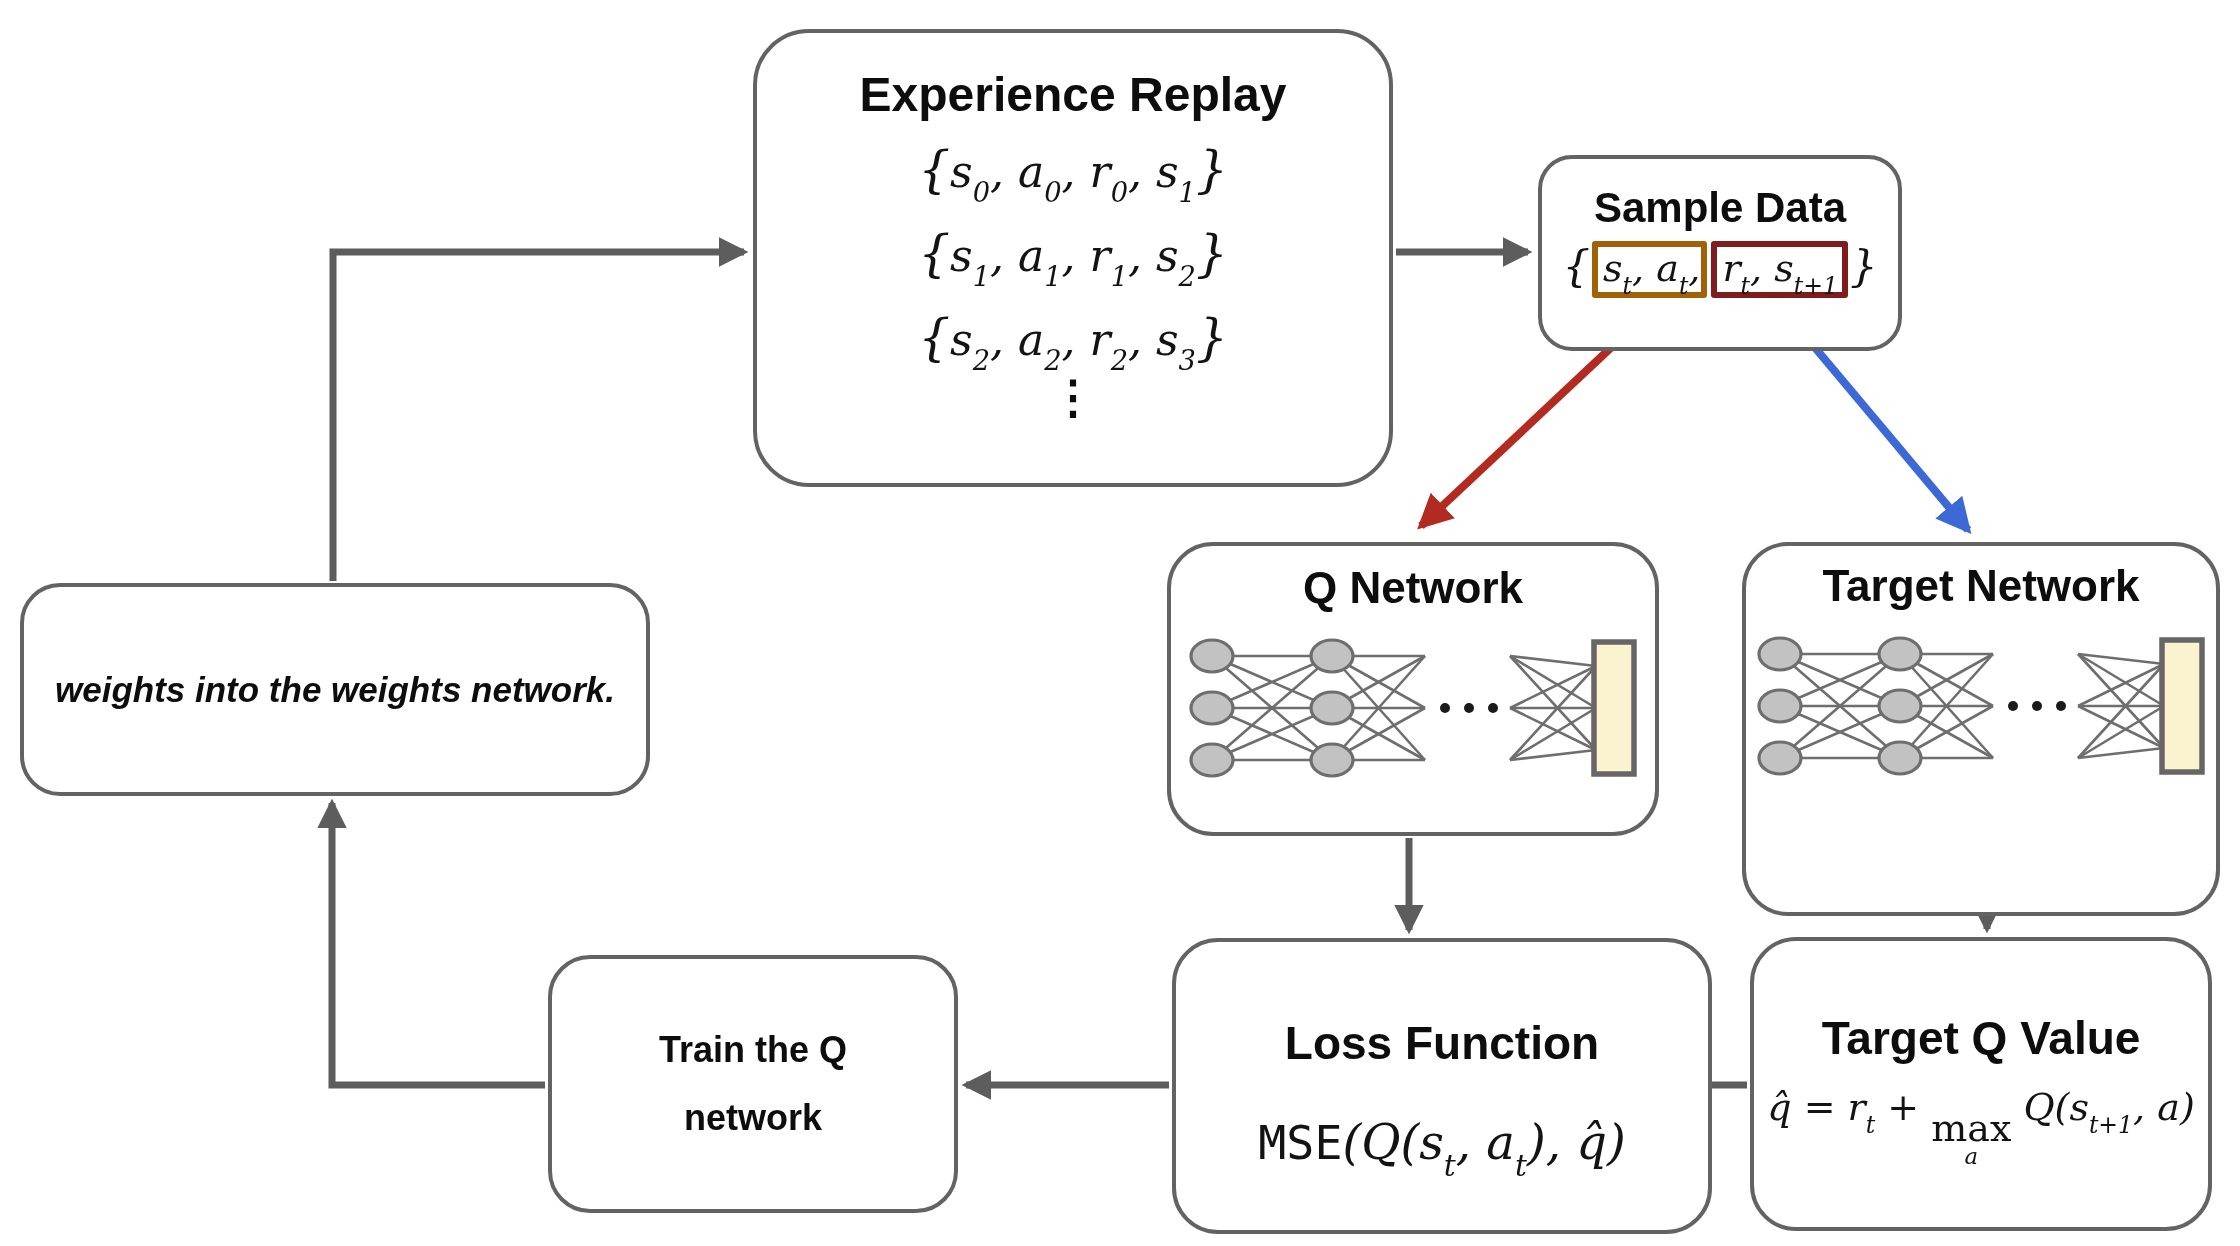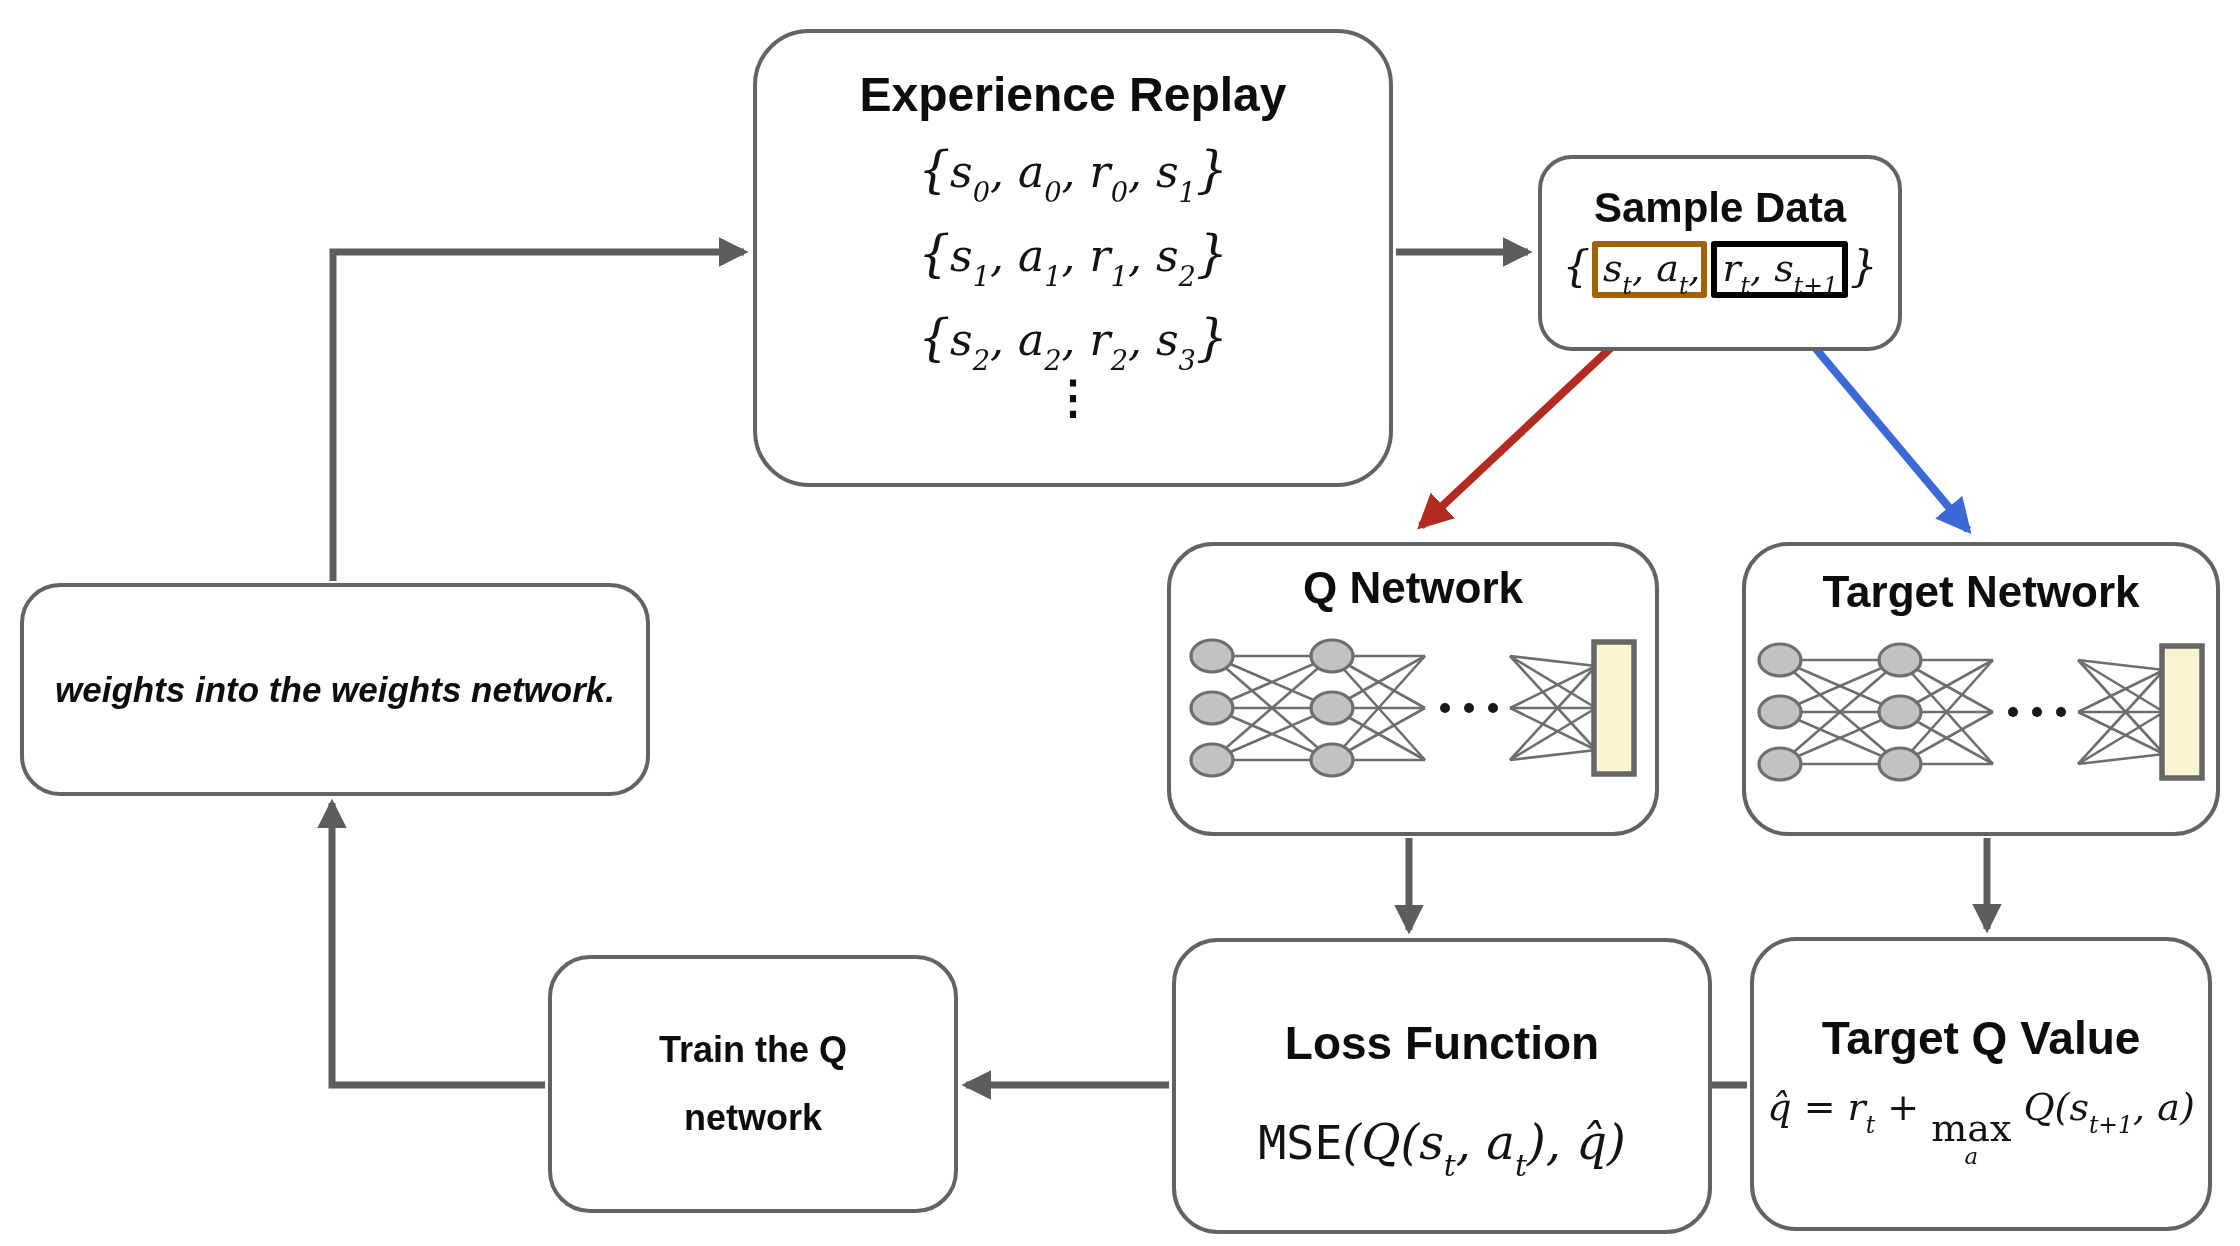--- a/index.html
+++ b/index.html
@@ -22,24 +22,24 @@
   .box-er .title{font-size:48px;line-height:56px;}
   .er-row{font-size:44px;line-height:82px;}
   .er-rows{margin-top:6px;text-align:center;}
   .vdots{font-family:"DejaVu Serif",serif;font-weight:bold;font-size:46px;line-height:40px;margin-top:-4px;}
   
   .box-sd{left:1538px;top:155px;width:364px;height:196px;border-radius:34px;padding-top:24px;}
   .box-sd .title{font-size:42px;line-height:50px;}
   .sd-formula{margin-top:8px;font-size:38px;display:flex;align-items:baseline;}
   .hl{display:inline-block;line-height:1.12;border-radius:3px;padding:0 4px 2px 5px;}
   .hl-red{border:6px solid #a16207;margin:0 4px 0 2px;padding-right:1px;}
-  .hl-blue{border:6px solid #000000;margin-right:2px;}
+  .hl-blue{border:6px solid #7f1d1d;margin-right:2px;}
   
   .box-qn{left:1167px;top:542px;width:492px;height:294px;border-radius:46px;padding-top:16px;}
-  .box-tn{left:1742px;top:542px;width:478px;height:294px;border-radius:46px;padding-top:20px;}
+  .box-tn{left:1742px;top:542px;width:478px;height:374px;border-radius:46px;padding-top:14px;}
   .box-qn .title,.box-tn .title{font-size:44px;line-height:52px;}
   .nn-svg{margin-top:24px;}
   
   .box-lf{left:1172px;top:938px;width:540px;height:296px;border-radius:46px;padding-top:74px;}
   .box-lf .title{font-size:46px;line-height:54px;}
   .lf-formula{margin-top:44px;font-size:48px;}
   
   .box-tq{left:1750px;top:937px;width:462px;height:294px;border-radius:46px;padding-top:70px;}
   .box-tq .title{font-size:46px;line-height:54px;}
   .tq-formula{margin-top:20px;font-size:38px;}

